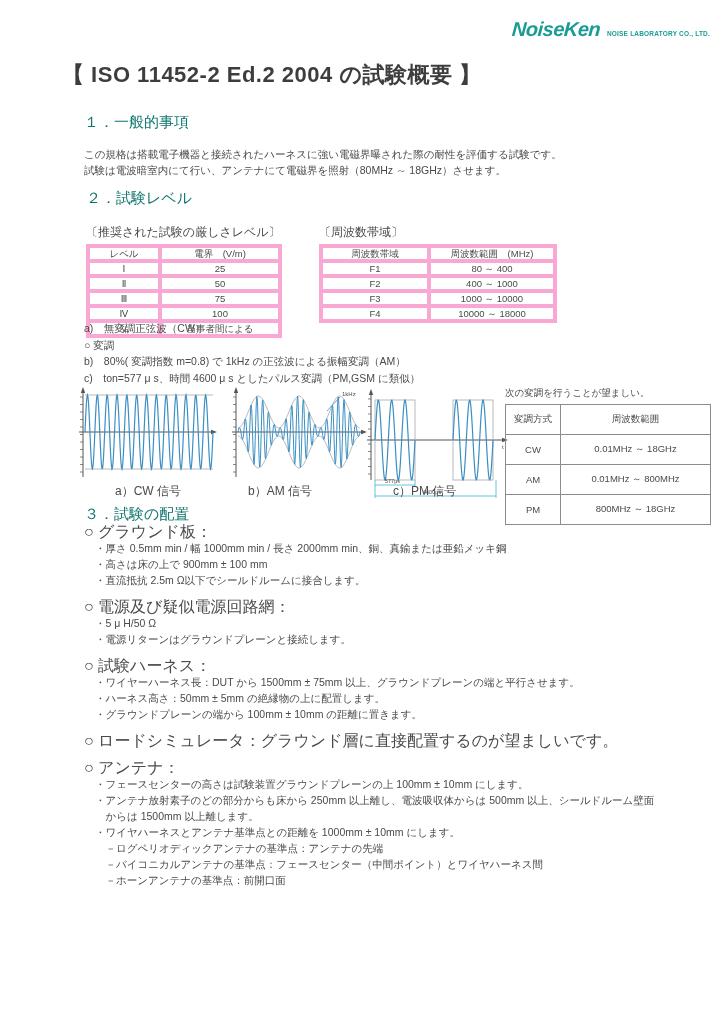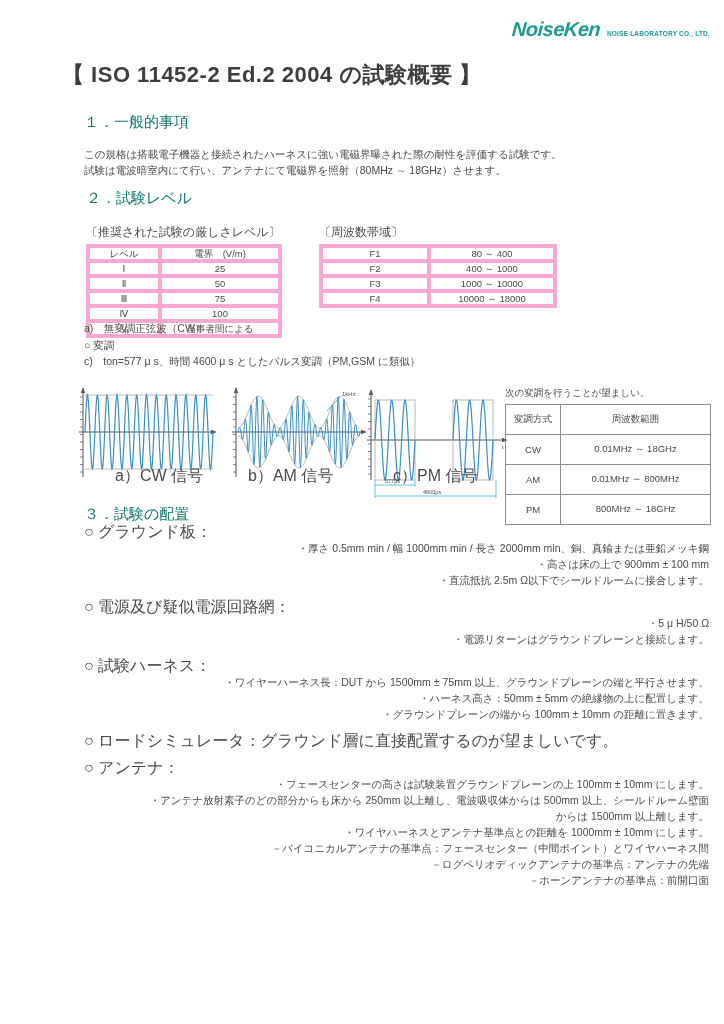--- a/index.html
+++ b/index.html
@@ -34,35 +34,35 @@
     font-size:9.5px; color:#4a4a4a; height:13px; padding:0 4px; line-height:11px;
   }
   .sev col.c1 { width:72px; } .sev col.c2 { width:120px; }
   .freq col.c1 { width:108px; } .freq col.c2 { width:126px; }
   
   .modblock { position:absolute; top:320px; left:84px; width:560px; }
   .modblock .body-line { line-height:16.5px; }
   
   .figrow { position:absolute; top:385px; left:70px; width:648px; height:118px; }
   .figpanel { position:absolute; top:0; }
-  .fig-label { position:absolute; top:81px; font-size:16px; color:#4a4a4a;text-align:center; }
+  .fig-label { position:absolute; top:98px; font-size:12px; color:#4a4a4a;text-align:center; }
   .modtbl-col { position:absolute; left:435px; top:2px; width:208px; }
   .modtbl-note { font-size:9.5px; color:#4a4a4a; margin-bottom:4px; }
   table.modtbl { border-collapse:collapse; }
   table.modtbl th, table.modtbl td {
     border:1px solid #8c8c8c; font-weight:normal; text-align:center;
     font-size:9.5px; color:#4a4a4a; height:30px; padding:0 4px;
   }
   .modtbl col.c1 { width:55px; } .modtbl col.c2 { width:150px; }
   
   .sec3 { position:absolute; top:505px; left:84px; width:625px; }
   .sec3 .sec-h { }
   .grp { margin-bottom:11px; }
   .grp-title { font-size:16px; line-height:16px; color:#4a4a4a; }
-  .grp-item { font-size:10.5px; line-height:16px; color:#4a4a4a; padding-left:11px;text-align:right; }
+  .grp-item { font-size:10.5px; line-height:16px; color:#4a4a4a; padding-left:11px; }
 </style>
 </head>
 <body>
 
 <div class="page">
 
   <div class="logo">
     <span class="logo-brand">NoiseKen</span>
     <span class="logo-co">NOISE LABORATORY CO., LTD.</span>
   </div>
@@ -114,20 +114,24 @@
           </table>
       </div>
       <div class="tbl-wrap freq">
         <div class="tbl-cap">〔周波数帯域〕</div>
         <table class="tbl freq">
           <colgroup>
               <col class="c1">
               <col class="c2">
             </colgroup>
           <tbody>
+              <tr>
+            <th>周波数帯域</th>
+            <th>周波数範囲　(MHz)</th>
+          </tr>
           <tr>
                 <td>F1</td>
                 <td>80 ～ 400</td>
               </tr>
           <tr>
                 <td>F2</td>
                 <td>400 ～ 1000</td>
               </tr>
           <tr>
                 <td>F3</td>
@@ -139,20 +143,21 @@
               </tr>
         </tbody>
           </table>
       </div>
     </div>
   </div>
 
   <div class="modblock">
     <div class="body-line">a)　無変調正弦波（CW）</div>
     <div class="body-line">○ 変調</div>
+    <div class="body-line">b)　80%( 変調指数 m=0.8) で 1kHz の正弦波による振幅変調（AM）</div>
     <div class="body-line">c)　ton=577 μ s、時間 4600 μ s としたパルス変調（PM,GSM に類似）</div>
   </div>
 
   <div class="figrow">
     <svg id="svg-cw" class="figpanel" style="left:5px" width="148" height="95">
     <line x1="8" y1="92" x2="8" y2="5" stroke="#555555" stroke-width="1"></line>
     <polygon points="8,2 5.8,8 10.2,8" fill="#555555"></polygon>
     <line x1="5" y1="12" x2="8" y2="12" stroke="#555555" stroke-width="0.7"></line>
         <line x1="5" y1="19.5" x2="8" y2="19.5" stroke="#555555" stroke-width="0.7"></line>
         <line x1="5" y1="27" x2="8" y2="27" stroke="#555555" stroke-width="0.7"></line>
@@ -284,19 +289,19 @@
     <div class="grp">
       <div class="grp-title">○ ロードシミュレータ：グラウンド層に直接配置するのが望ましいです。</div>
     </div>
 
     <div class="grp">
       <div class="grp-title">○ アンテナ：</div>
       <div class="grp-item">・フェースセンターの高さは試験装置グラウンドプレーンの上 100mm ± 10mm にします。</div>
       <div class="grp-item">・アンテナ放射素子のどの部分からも床から 250mm 以上離し、電波吸収体からは 500mm 以上、シールドルーム壁面</div>
       <div class="grp-item">　からは 1500mm 以上離します。</div>
       <div class="grp-item">・ワイヤハーネスとアンテナ基準点との距離を 1000mm ± 10mm にします。</div>
+      <div class="grp-item">　－ログペリオディックアンテナの基準点：アンテナの先端</div>
       <div class="grp-item">　－バイコニカルアンテナの基準点：フェースセンター（中間ポイント）とワイヤハーネス間</div>
-      <div class="grp-item">　－ログペリオディックアンテナの基準点：アンテナの先端</div>
       <div class="grp-item">　－ホーンアンテナの基準点：前開口面</div>
     </div>
   </div>
 
 </div>
 
 </body></html>

